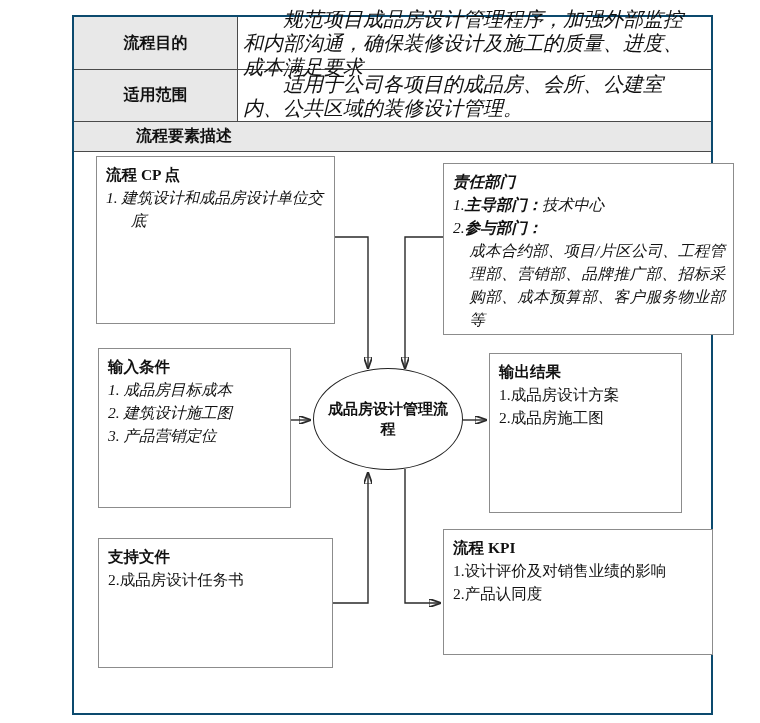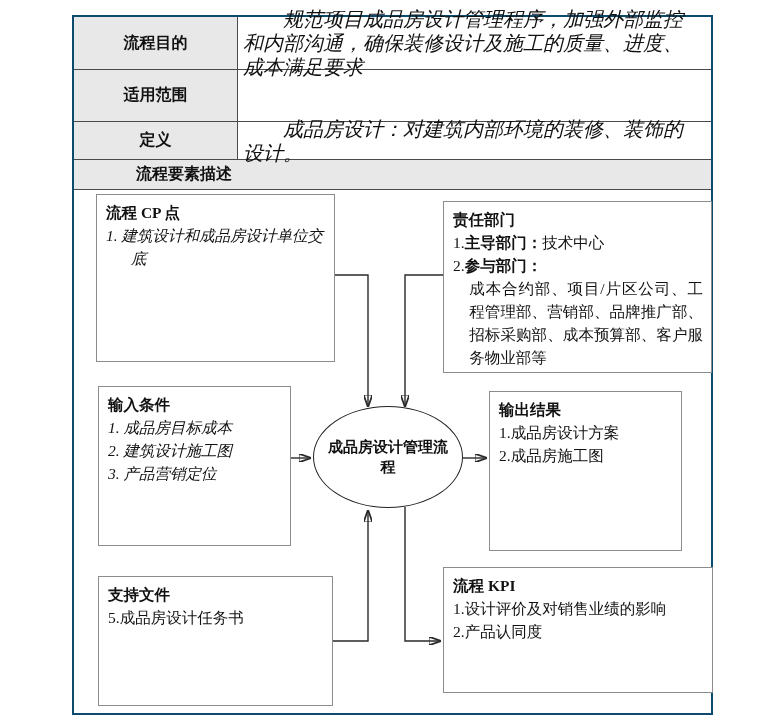--- a/index.html
+++ b/index.html
@@ -24,21 +24,21 @@
         padding-left:62px;font-weight:bold;font-size:16px;}
   
   .diagram{position:relative;height:522px;background:#fff;}
   .dbox{position:absolute;border:1px solid #8c8c8c;box-sizing:border-box;
         background:#fff;padding:6px 8px 4px 9px;font-size:15.5px;line-height:23px;}
   .dbox .title{font-weight:bold;}
   .hang-sp{padding-left:1.6em;text-indent:-1.6em;font-style:italic;}   
   .hang{padding-left:1.05em;text-indent:-1.05em;}    
   .indent1{padding-left:1.05em;text-align:justify;}
   .box-cp{left:22px;top:4px;width:239px;height:168px;}
-  .box-resp{left:369px;top:11px;width:269px;height:172px;}
+  .box-resp{left:369px;top:11px;width:291px;height:172px;font-style:italic;}
   .box-input{left:24px;top:196px;width:193px;height:160px;}
   .box-output{left:415px;top:201px;width:193px;height:160px;}
   .box-support{left:24px;top:378px;width:235px;height:130px;margin-top:8px;}
   .box-kpi{left:369px;top:377px;width:270px;height:126px;}
   .ellipse{position:absolute;left:239px;top:216px;width:150px;height:102px;
            border:1.4px solid #222;border-radius:50%;box-sizing:border-box;
            display:flex;align-items:center;justify-content:center;text-align:center;
            font-weight:bold;font-size:15px;line-height:20px;background:#fff;
            padding:0 14px;}
   .connectors{position:absolute;left:0;top:0;width:637px;height:522px;}
@@ -50,25 +50,22 @@
 <div class="sheet">
 
   <div class="trow r1">
     <div class="label">流程目的</div>
     <div class="content">
       <p>规范项目成品房设计管理程序，加强外部监控和内部沟通，确保装修设计及施工的质量、进度、成本满足要求</p>
     </div>
   </div>
   <div class="trow r2">
     <div class="label">适用范围</div>
-  </div>
-  <div class="trow r3">
-    <div class="label">定义</div>
     <div class="content">
-      <p>成品房设计：对建筑内部环境的装修、装饰的设计。</p>
+      <p>适用于公司各项目的成品房、会所、公建室内、公共区域的装修设计管理。</p>
     </div>
   </div>
 
   <div class="band">流程要素描述</div>
 
   <div class="diagram">
 
     <svg class="connectors" viewBox="0 0 637 522" xmlns="http://www.w3.org/2000/svg">
       <defs>
         <marker id="arw" viewBox="0 0 10 7" refX="9" refY="3.5" markerWidth="9" markerHeight="6.3" orient="auto">
@@ -105,21 +102,21 @@
     <div class="ellipse">成品房设计管理流程</div>
 
     <div class="dbox box-output">
       <div class="title">输出结果</div>
       <div class="hang">1.成品房设计方案</div>
       <div class="hang">2.成品房施工图</div>
     </div>
 
     <div class="dbox box-support">
       <div class="title">支持文件</div>
-      <div class="hang">5.成品房设计任务书</div>
+      <div class="hang">2.成品房设计任务书</div>
     </div>
 
     <div class="dbox box-kpi">
       <div class="title">流程 KPI</div>
       <div class="hang">1.设计评价及对销售业绩的影响</div>
       <div class="hang">2.产品认同度</div>
     </div>
 
   </div>
 </div>

